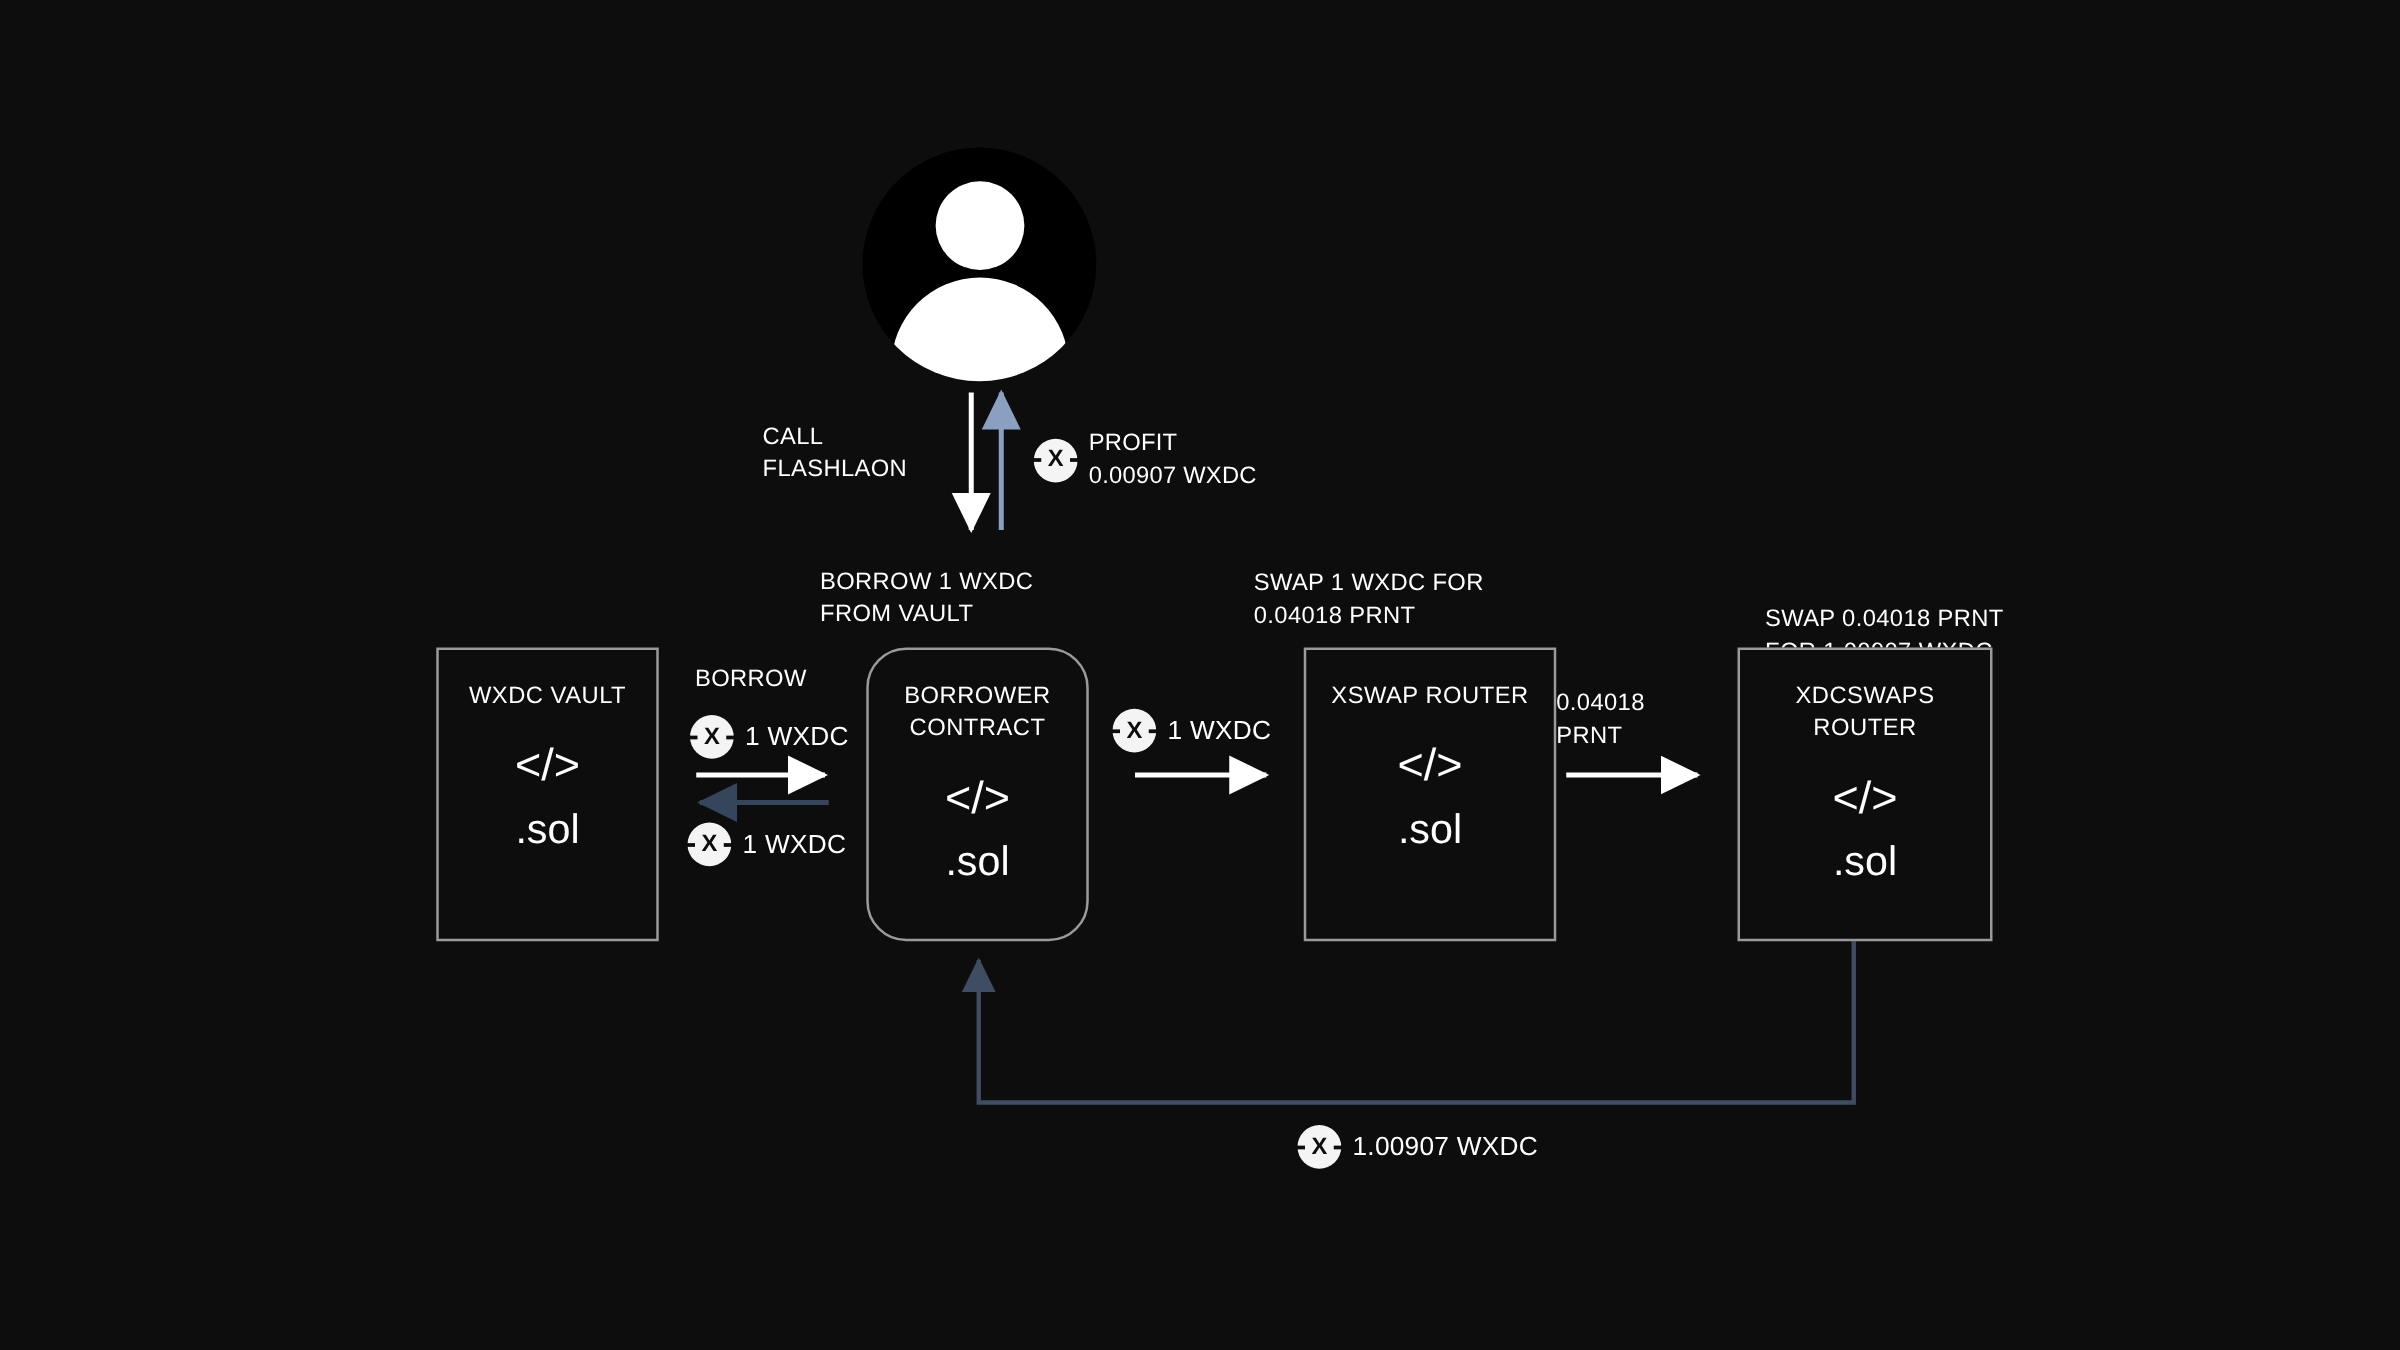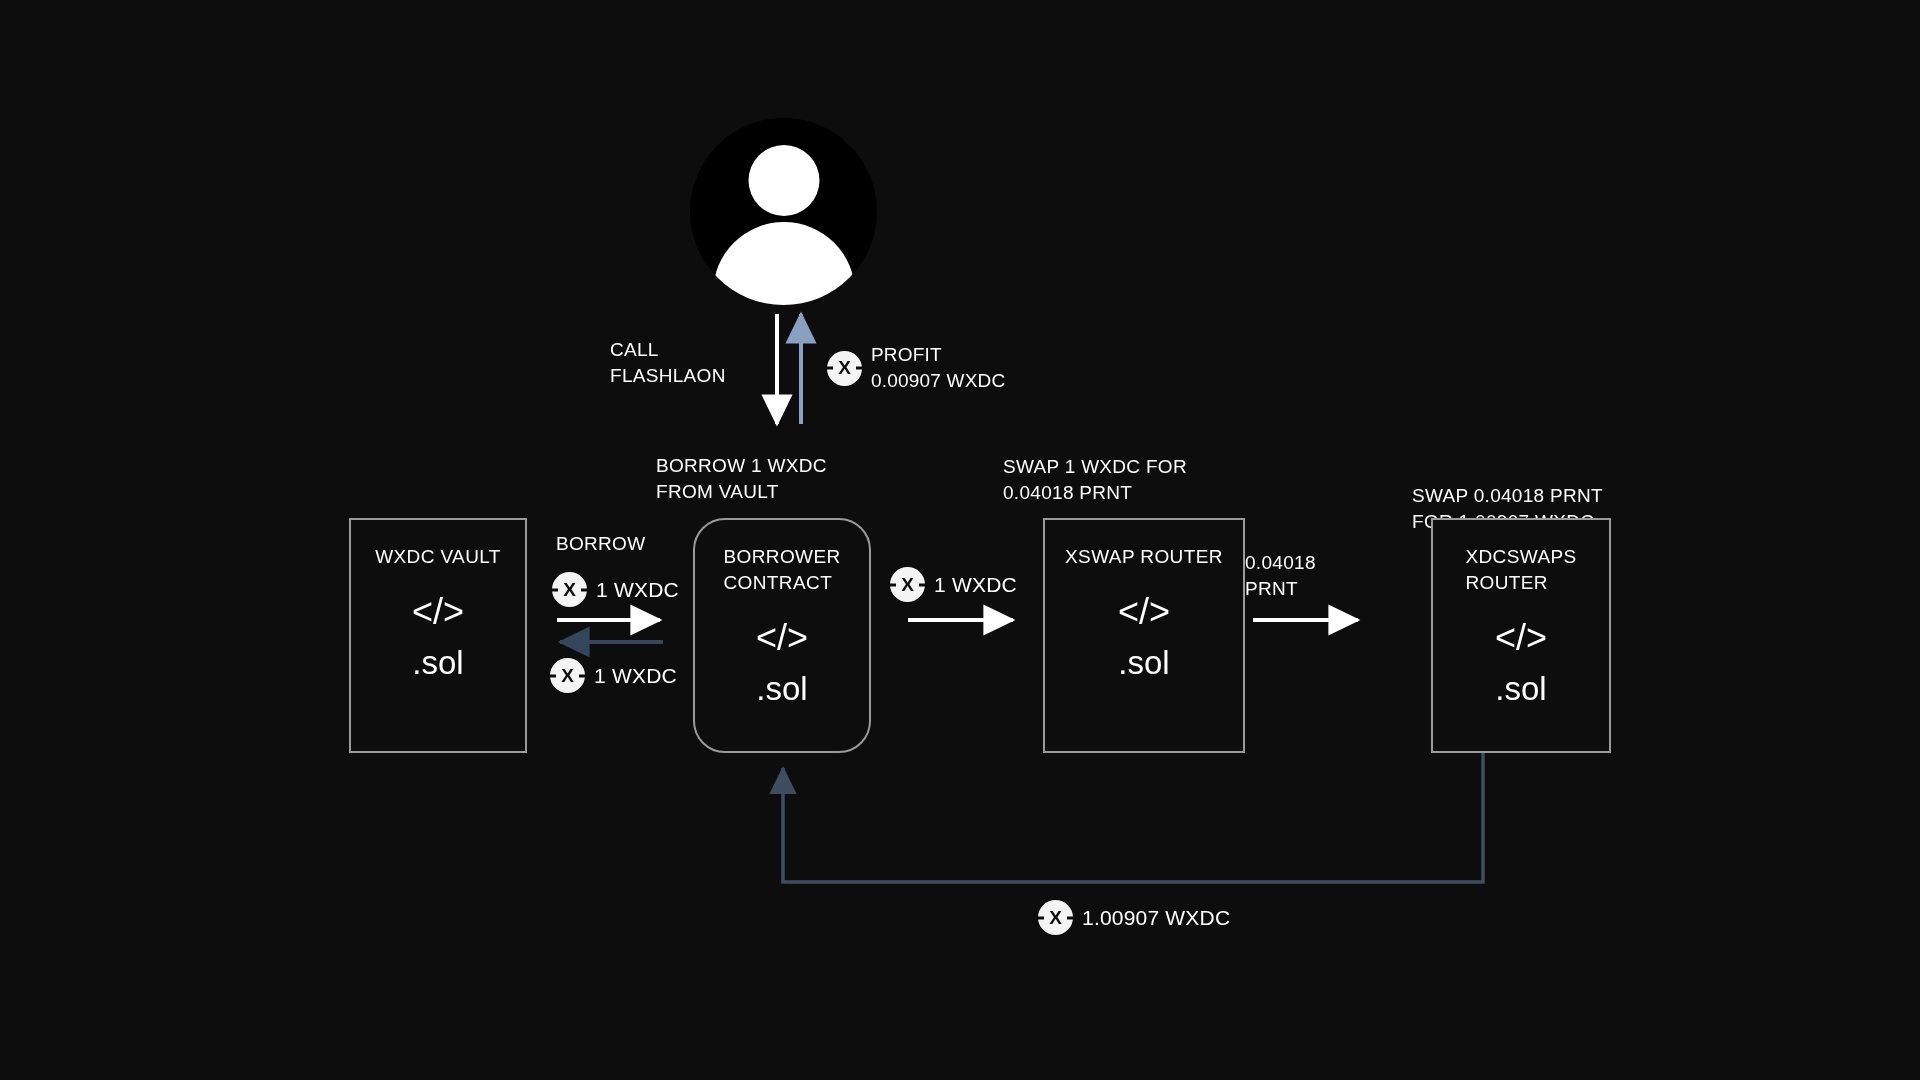--- a/index.html
+++ b/index.html
@@ -47,21 +47,21 @@
     background:#0d0d0d;
     display:flex;
     flex-direction:column;
     align-items:center;
     padding-top:24px;
   }
   .box .box-title {
     font-size:19px;
     letter-spacing:.4px;
     line-height:26px;
-    text-align:left;
+    text-align:center;
     white-space:pre-line;
   }
   .box .code-glyph {
     font-size:36px;
     font-weight:300;
     margin-top:24px;
     line-height:1;
   }
   .box .ext {
     font-size:33px;
@@ -207,21 +207,21 @@
     <div class="code-glyph">&lt;/&gt;</div>
     <div class="ext">.sol</div>
   </div>
 
   <div class="box" style="left:1043px; top:518px; width:202px; height:235px;">
     <div class="box-title">XSWAP ROUTER</div>
     <div class="code-glyph">&lt;/&gt;</div>
     <div class="ext">.sol</div>
   </div>
 
-  <div class="box" style="left:1390px; top:518px; width:180px; height:235px;margin-left:41px;">
+  <div class="box" style="left:1390px; top:518px; width:204px; height:235px;">
     <div class="box-title">XDCSWAPS
 ROUTER</div>
     <div class="code-glyph">&lt;/&gt;</div>
     <div class="ext">.sol</div>
   </div>
 
   <div class="caption" style="left:556px; top:531px; width:110px;">BORROW</div>
 
   <div class="token-row" style="left:552px; top:572px;">
     <span class="token-icon">X</span>

